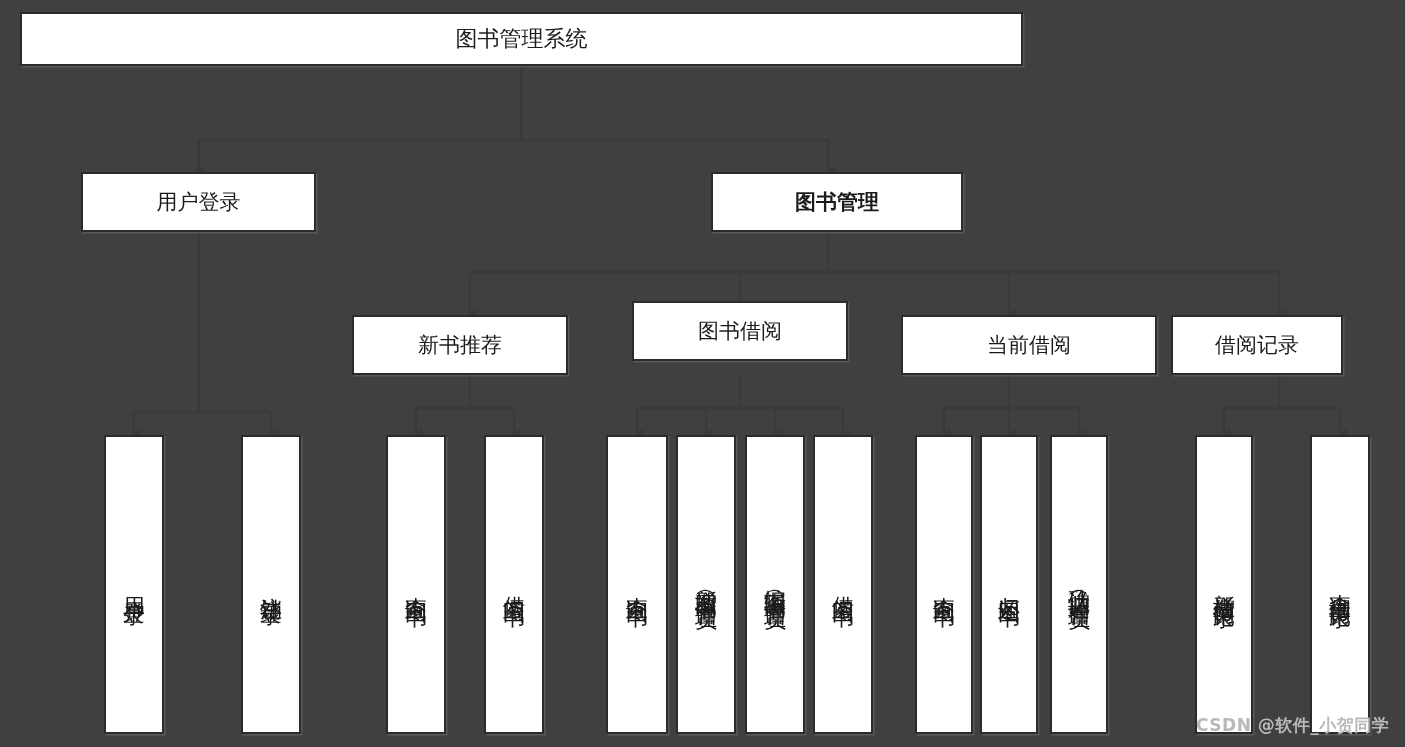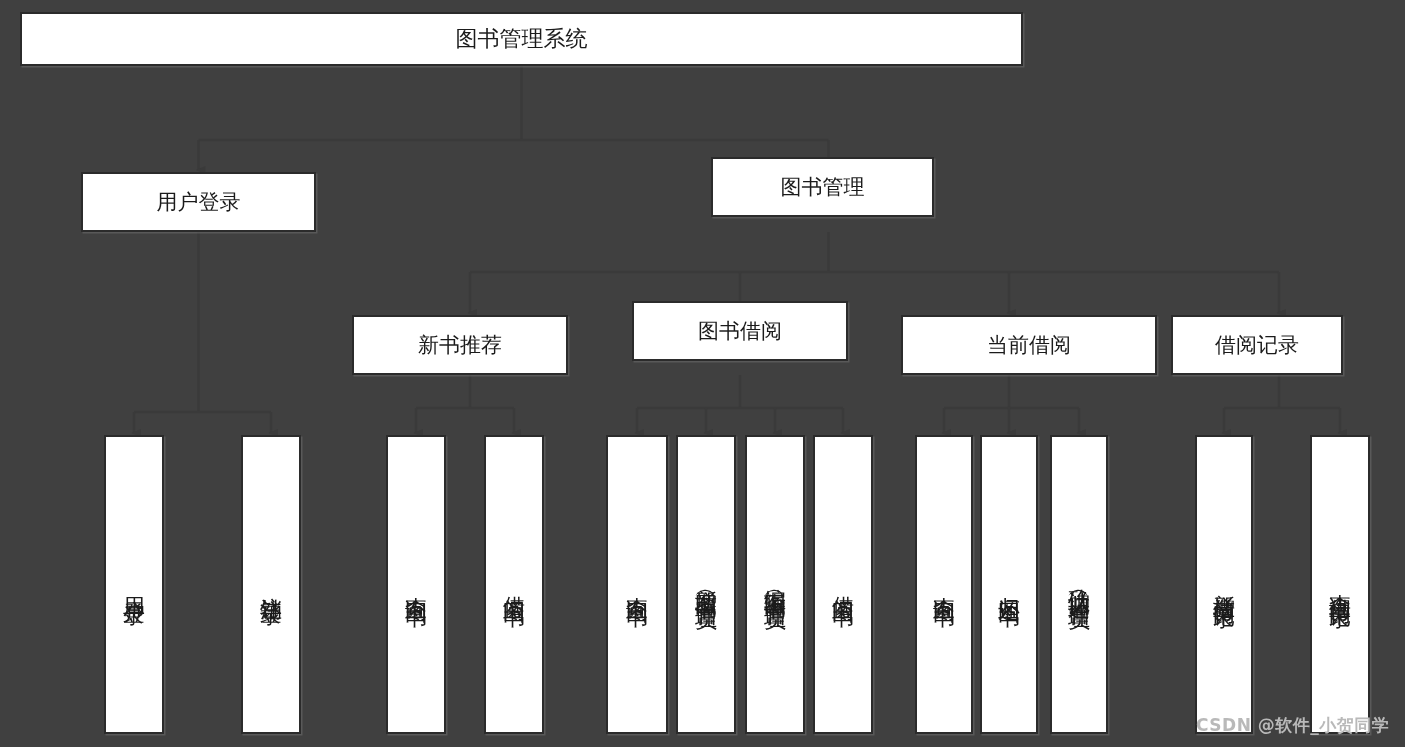--- a/index.html
+++ b/index.html
@@ -116,21 +116,21 @@
       </g>
   </svg>
 
   <div id="node-layer">
       <div class="node horizontal root" style="left: 20px; top: 12px; width: 1003px; height: 54px;">
         <span class="label">图书管理系统</span>
       </div>
       <div class="node horizontal" style="left: 81px; top: 172px; width: 235px; height: 60px;">
         <span class="label">用户登录</span>
       </div>
-      <div class="node horizontal" style="left: 711px; top: 157px; width: 223px; height: 60px;">
+      <div class="node horizontal" style="left: 711px; top: 172px; width: 252px; height: 60px; font-weight: bold;">
         <span class="label">图书管理</span>
       </div>
       <div class="node horizontal" style="left: 352px; top: 315px; width: 216px; height: 60px;">
         <span class="label">新书推荐</span>
       </div>
       <div class="node horizontal" style="left: 632px; top: 301px; width: 216px; height: 60px;">
         <span class="label">图书借阅</span>
       </div>
       <div class="node horizontal" style="left: 901px; top: 315px; width: 256px; height: 60px;">
         <span class="label">当前借阅</span>

